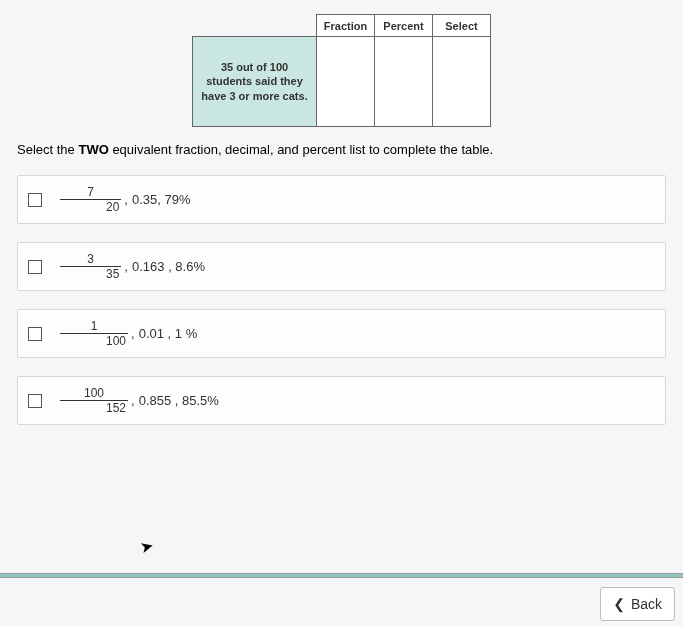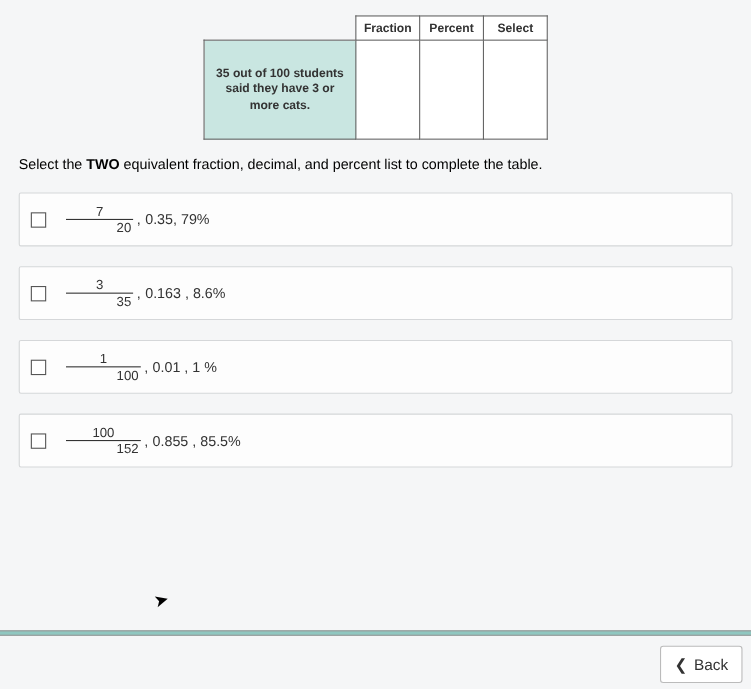--- a/index.html
+++ b/index.html
@@ -33,21 +33,21 @@
       vertical-align: middle;
     }
     table.data-table th {
       background: #fff;
       font-weight: bold;
       height: 22px;
       font-size: 11px;
     }
     table.data-table td.desc {
       background: #c9e6e1;
-      width: 138px;
+      width: 124px;
       height: 90px;
       font-size: 11px;
       line-height: 1.3;
       padding: 8px;
       margin-top: 17px;
     }
     table.data-table td.blank {
       background: #fff;
       width: 58px;
     }

